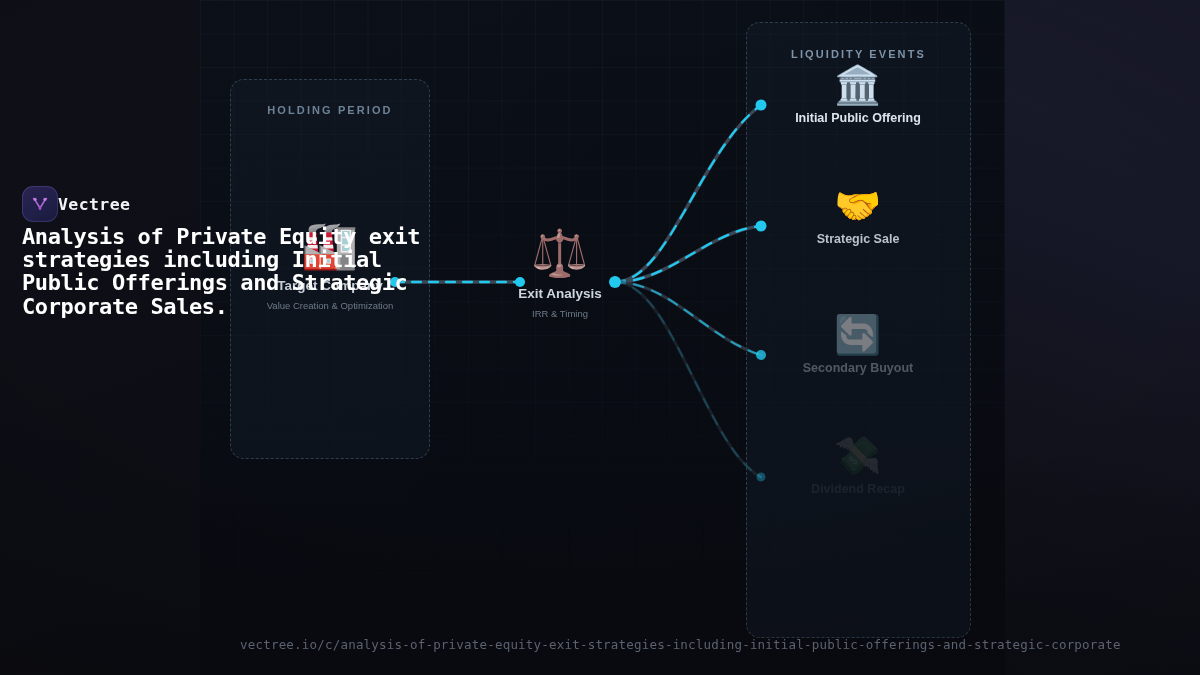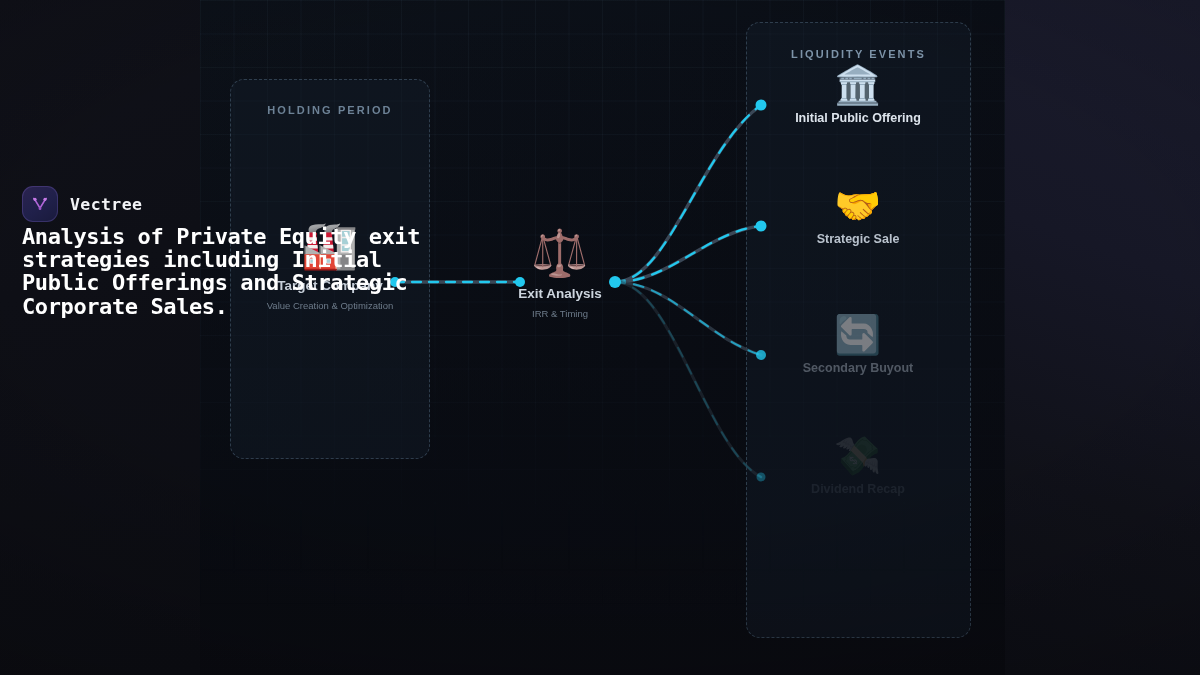--- a/index.html
+++ b/index.html
@@ -89,21 +89,21 @@
   #node-ipo .ntitle { color:#dde4ec; }
   #node-strategic{ top:187px; }
   #node-strategic .ntitle { color:#b9c2cd; }
   #node-secondary{ top:316px; opacity:.46; }
   #node-secondary .ntitle { color:#9fa9b6; }
   #node-dividend { top:437px; opacity:.115; }
   #node-dividend .ntitle { color:#93a0ae; }
 
   
   #overlay { position:absolute; left:0; top:0; width:430px; height:675px; }
-  #brand { position:absolute; left:22px; top:186px; display:flex; align-items:center; gap:12px; }
+  #brand { position:absolute; left:22px; top:186px; display:flex; align-items:center; }
   .logo-box {
     width:36px; height:36px; border-radius:11px;
     background:linear-gradient(145deg,#2b2350 0%,#20204a 55%,#191a3c 100%);
     box-shadow:0 0 0 1px rgba(140,110,220,0.25) inset;
     display:flex; align-items:center; justify-content:center;
   }
   #brand-name {
     font-family:"DejaVu Sans Mono", monospace;
     font-size:16.5px; font-weight:700; color:#f2f3f6; letter-spacing:.4px;
   }
@@ -211,14 +211,15 @@
           <circle cx="18" cy="6.4" r="1.9" fill="#c77ae8"></circle>
           <circle cx="12" cy="17.6" r="1.7" fill="#9b53c7"></circle>
           <path d="M4.3 5.1 L6 6.4 M19.7 5.1 L18 6.4" stroke="#c77ae8" stroke-width="1.3" stroke-linecap="round"></path>
         </svg>
       </div>
       <span id="brand-name">Vectree</span>
     </div>
     <div id="headline">Analysis of Private Equity exit strategies including Initial Public Offerings and Strategic Corporate Sales.</div>
   </div>
 
+  <div id="url-bar">vectree.io/c/analysis-of-private-equity-exit-strategies-including-initial-public-offerings-and-strategic-corporate</div>
 
 </div>
 
 </body></html>

